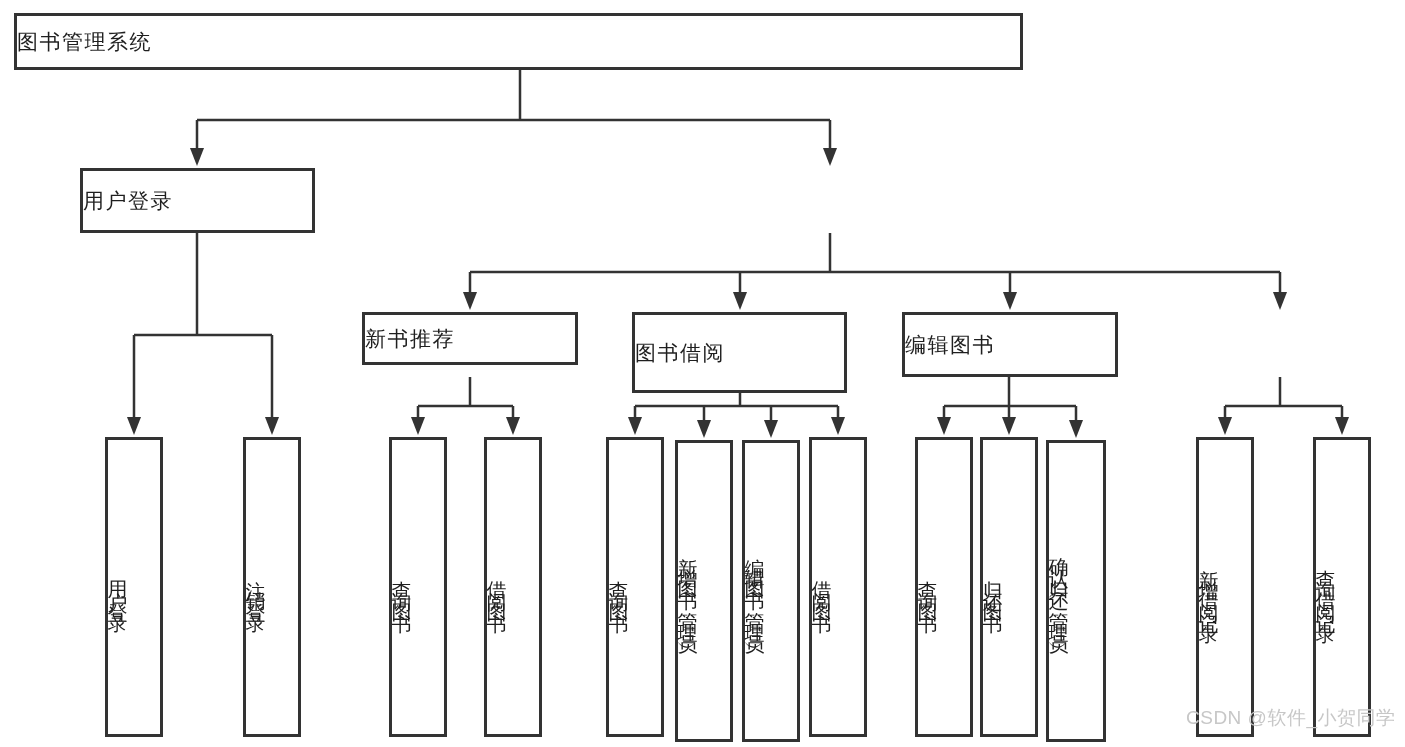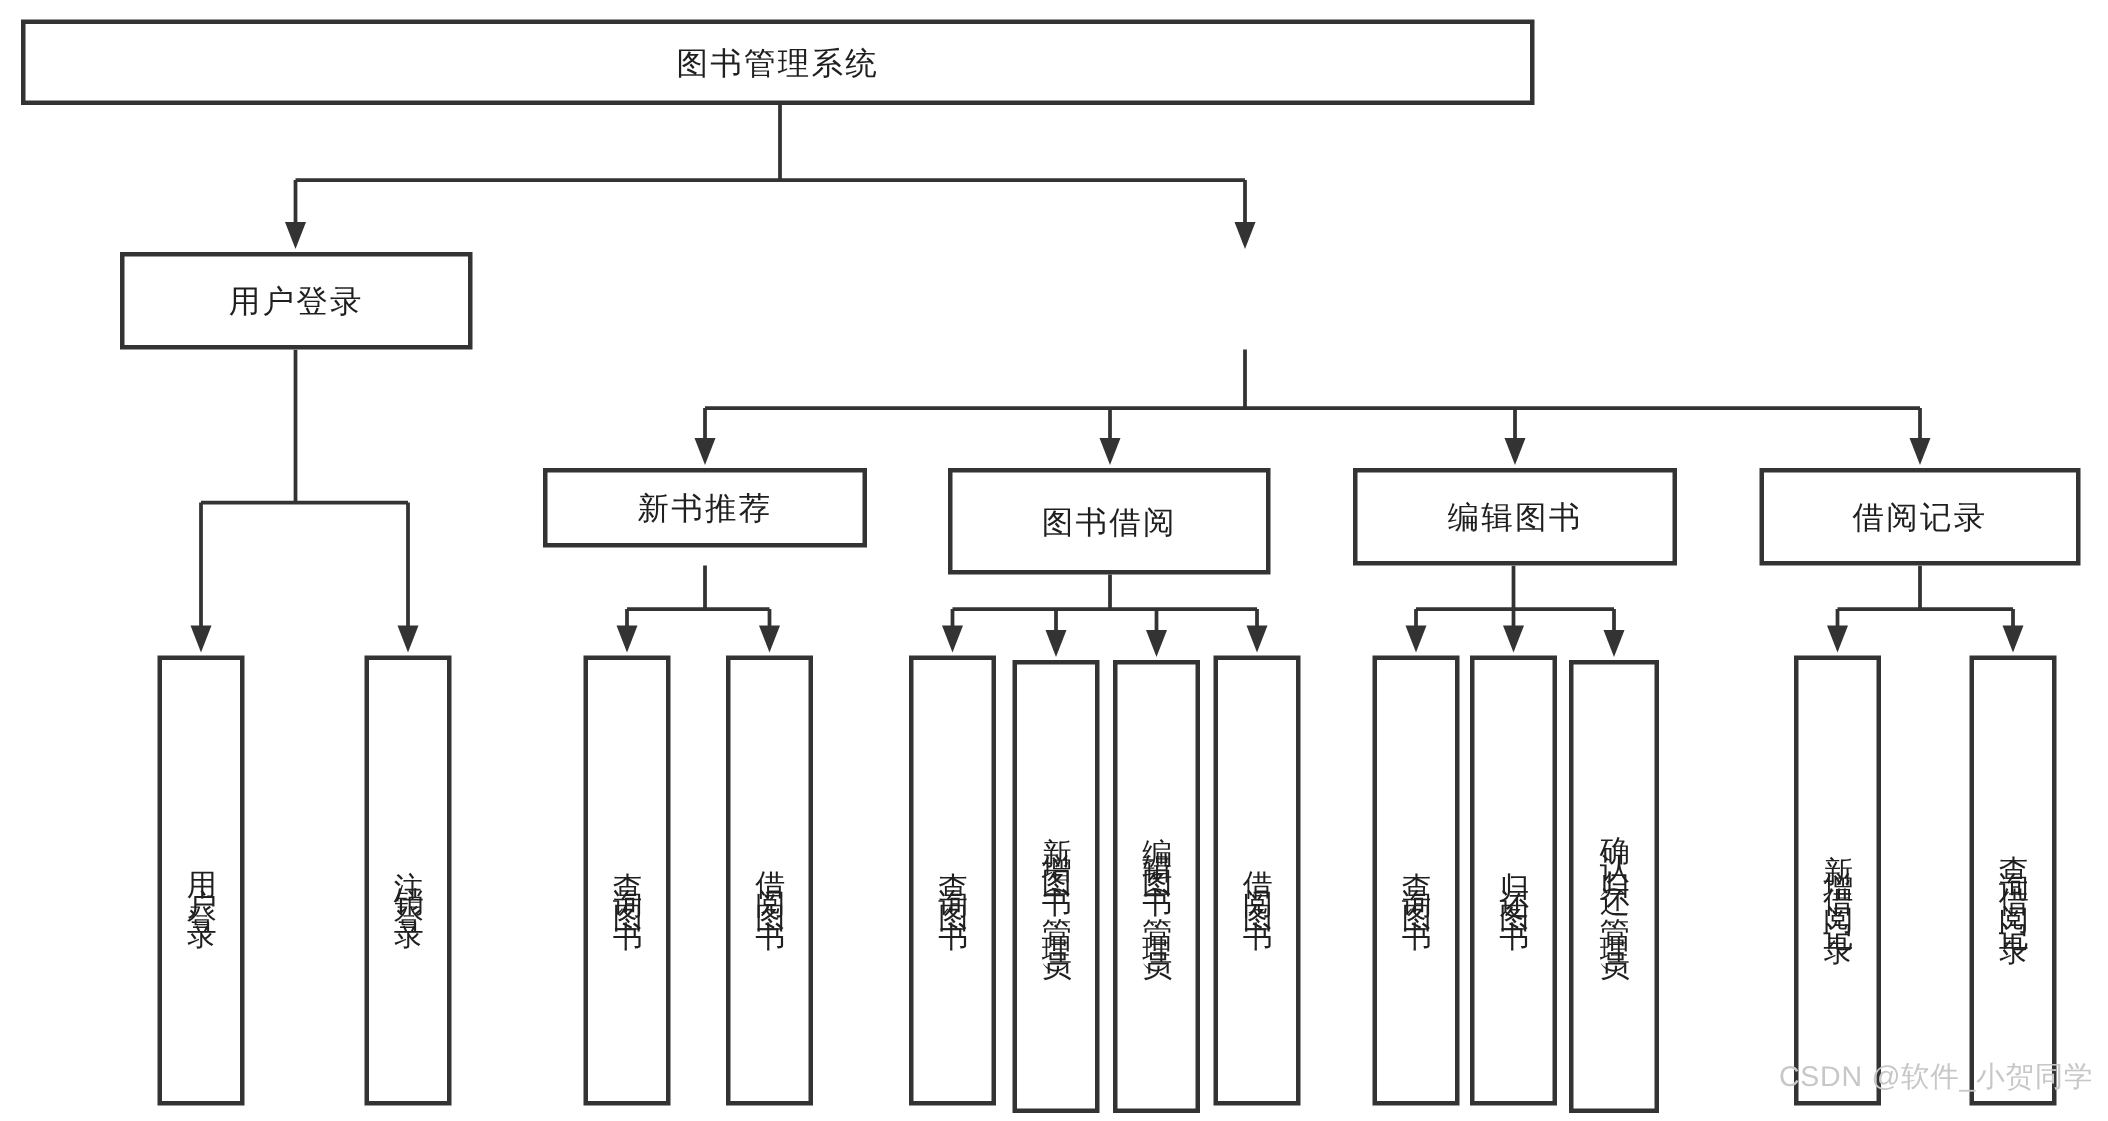--- a/index.html
+++ b/index.html
@@ -3,21 +3,21 @@
 <meta charset="utf-8">
 <style>
   html,body{margin:0;padding:0;background:#ffffff;}
   #stage{
     position:relative;width:1405px;height:747px;background:#ffffff;overflow:hidden;
     font-family:"Liberation Sans","DejaVu Sans",sans-serif;color:#1f1f1f;
   }
   #connectors{position:absolute;left:0;top:0;z-index:0;}
   .box{
     position:absolute;background:#ffffff;border:3px solid #333333;
-    box-sizing:border-box;display:flex;align-items:center;justify-content:center;
+    box-sizing:border-box;display:flex;align-items:center;justify-content:flex-start;
     z-index:2;
   }
   .box .label{font-size:21px;letter-spacing:1.5px;color:#1f1f1f;white-space:nowrap;}
   .box.v .label{
     writing-mode:vertical-rl;text-orientation:mixed;
     font-size:20px;letter-spacing:11px;line-height:1;
   }
   #watermark{
     position:absolute;left:1186px;top:705px;z-index:5;
     font-size:19px;color:#c7c7c7;letter-spacing:0.5px;white-space:nowrap;
@@ -72,28 +72,25 @@
     <span class="label">图书管理系统</span>
   </div>
 
   <div class="box h" style="left:80px;top:168px;width:235px;height:65px">
     <span class="label">用户登录</span>
   </div>
 
   <div class="box h" style="left:362px;top:312px;width:216px;height:53px">
     <span class="label">新书推荐</span>
   </div>
-  <div class="box h" style="left:632px;top:312px;width:215px;height:71px">
+  <div class="box h" style="left:632px;top:312px;width:215px;height:81px">
     <span class="label">图书借阅</span>
   </div>
   <div class="box h" style="left:902px;top:312px;width:216px;height:65px">
     <span class="label">编辑图书</span>
-  </div>
-  <div class="box h" style="left:1173px;top:312px;width:214px;height:65px">
-    <span class="label">借阅记录</span>
   </div>
 
   <div class="box v" style="left:105px;top:437px;width:58px;height:300px">
     <span class="label">用户登录</span>
   </div>
   <div class="box v" style="left:243px;top:437px;width:58px;height:300px">
     <span class="label">注销登录</span>
   </div>
 
   <div class="box v" style="left:389px;top:437px;width:58px;height:300px">

